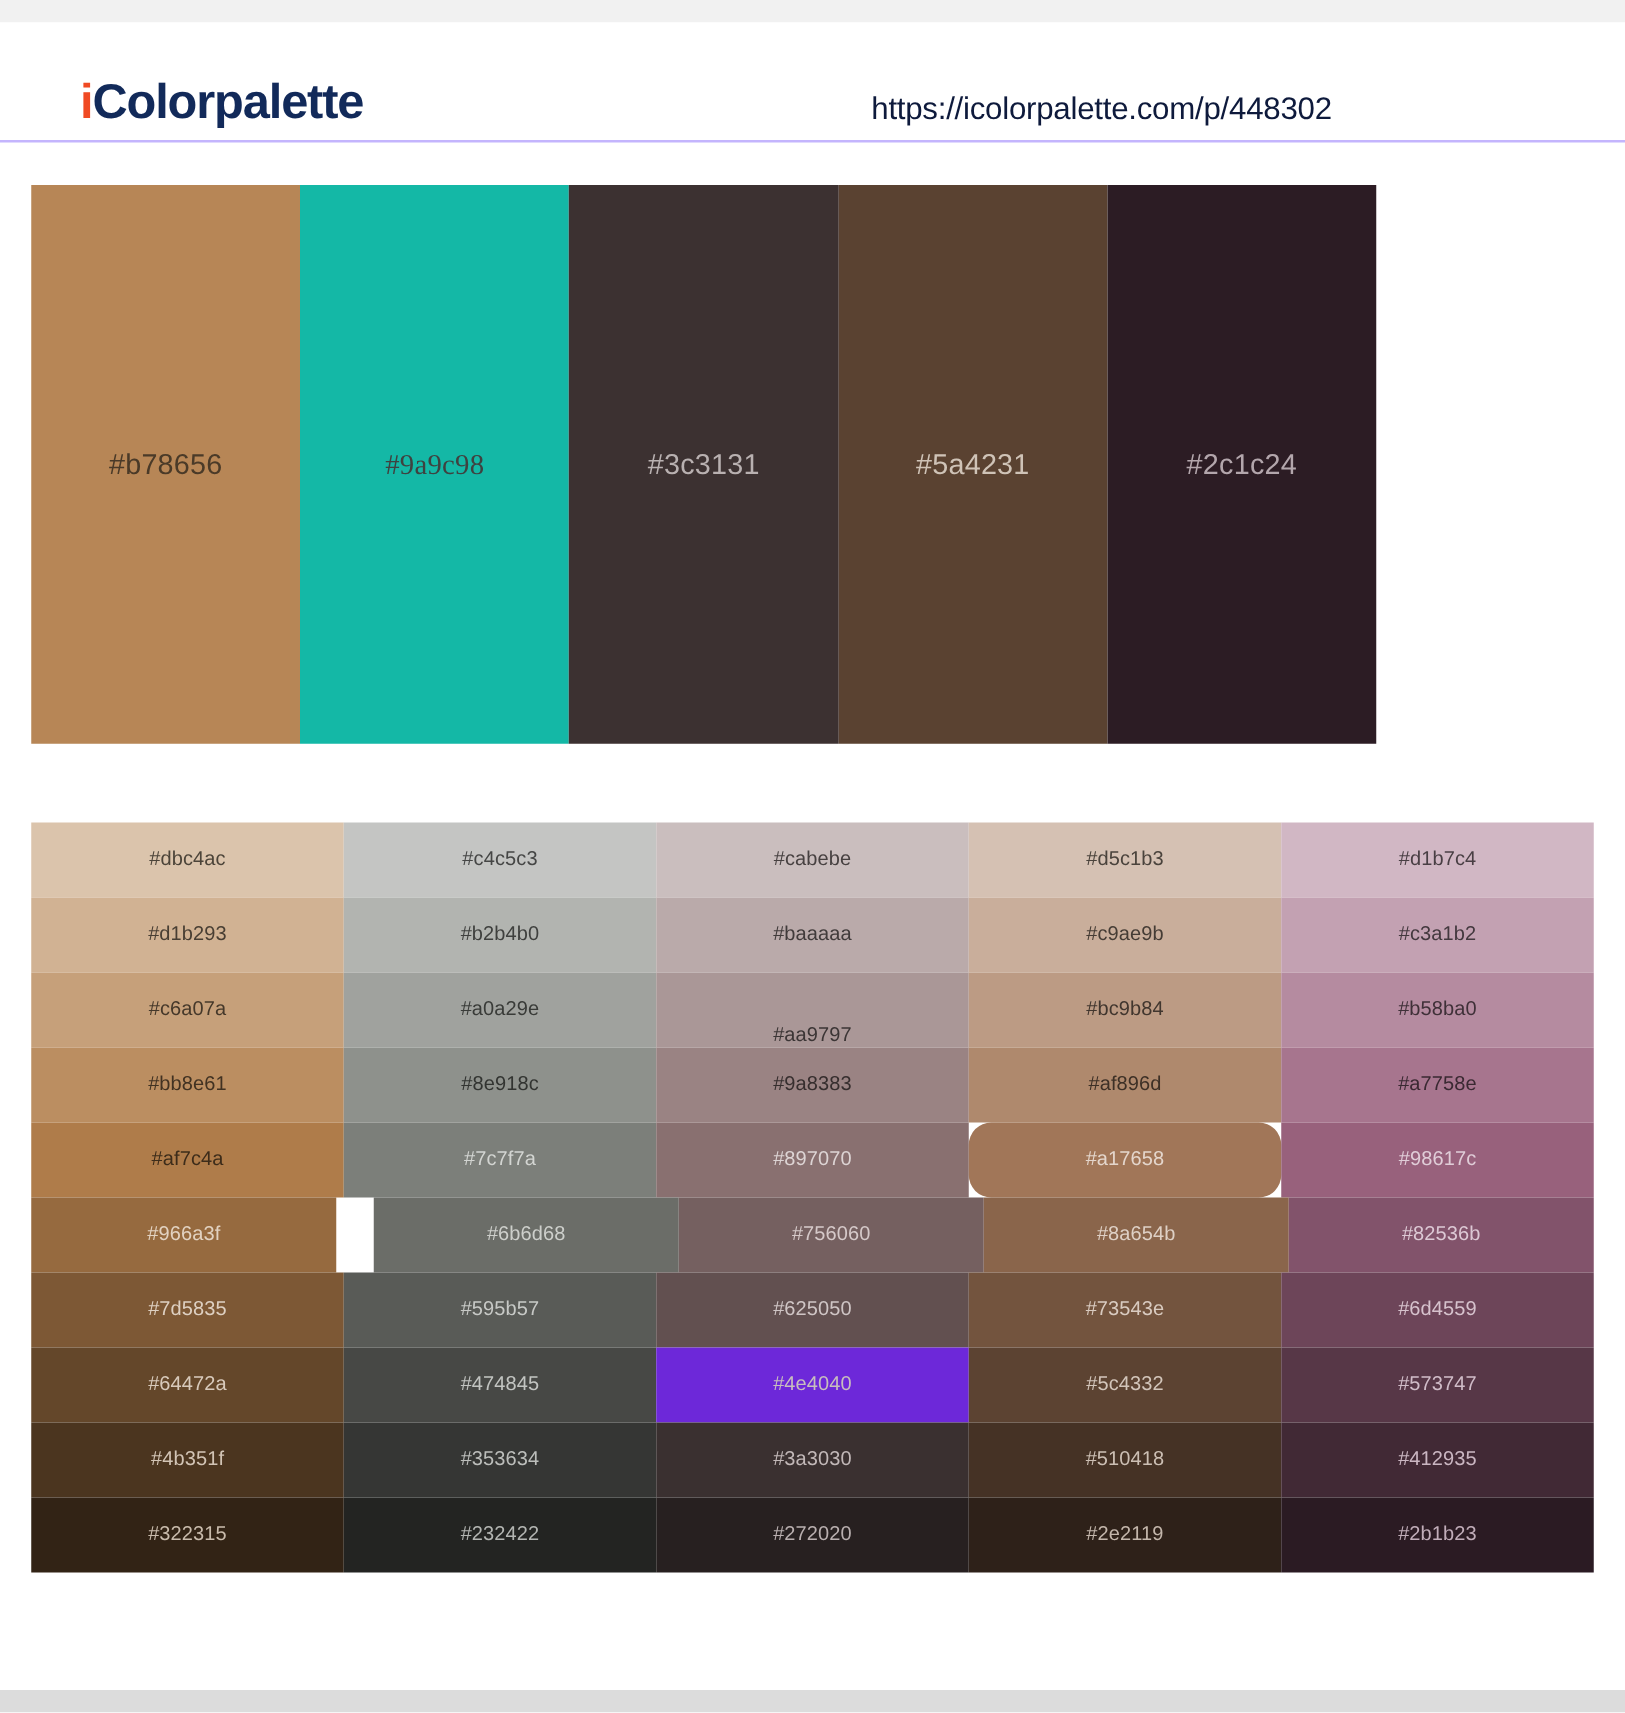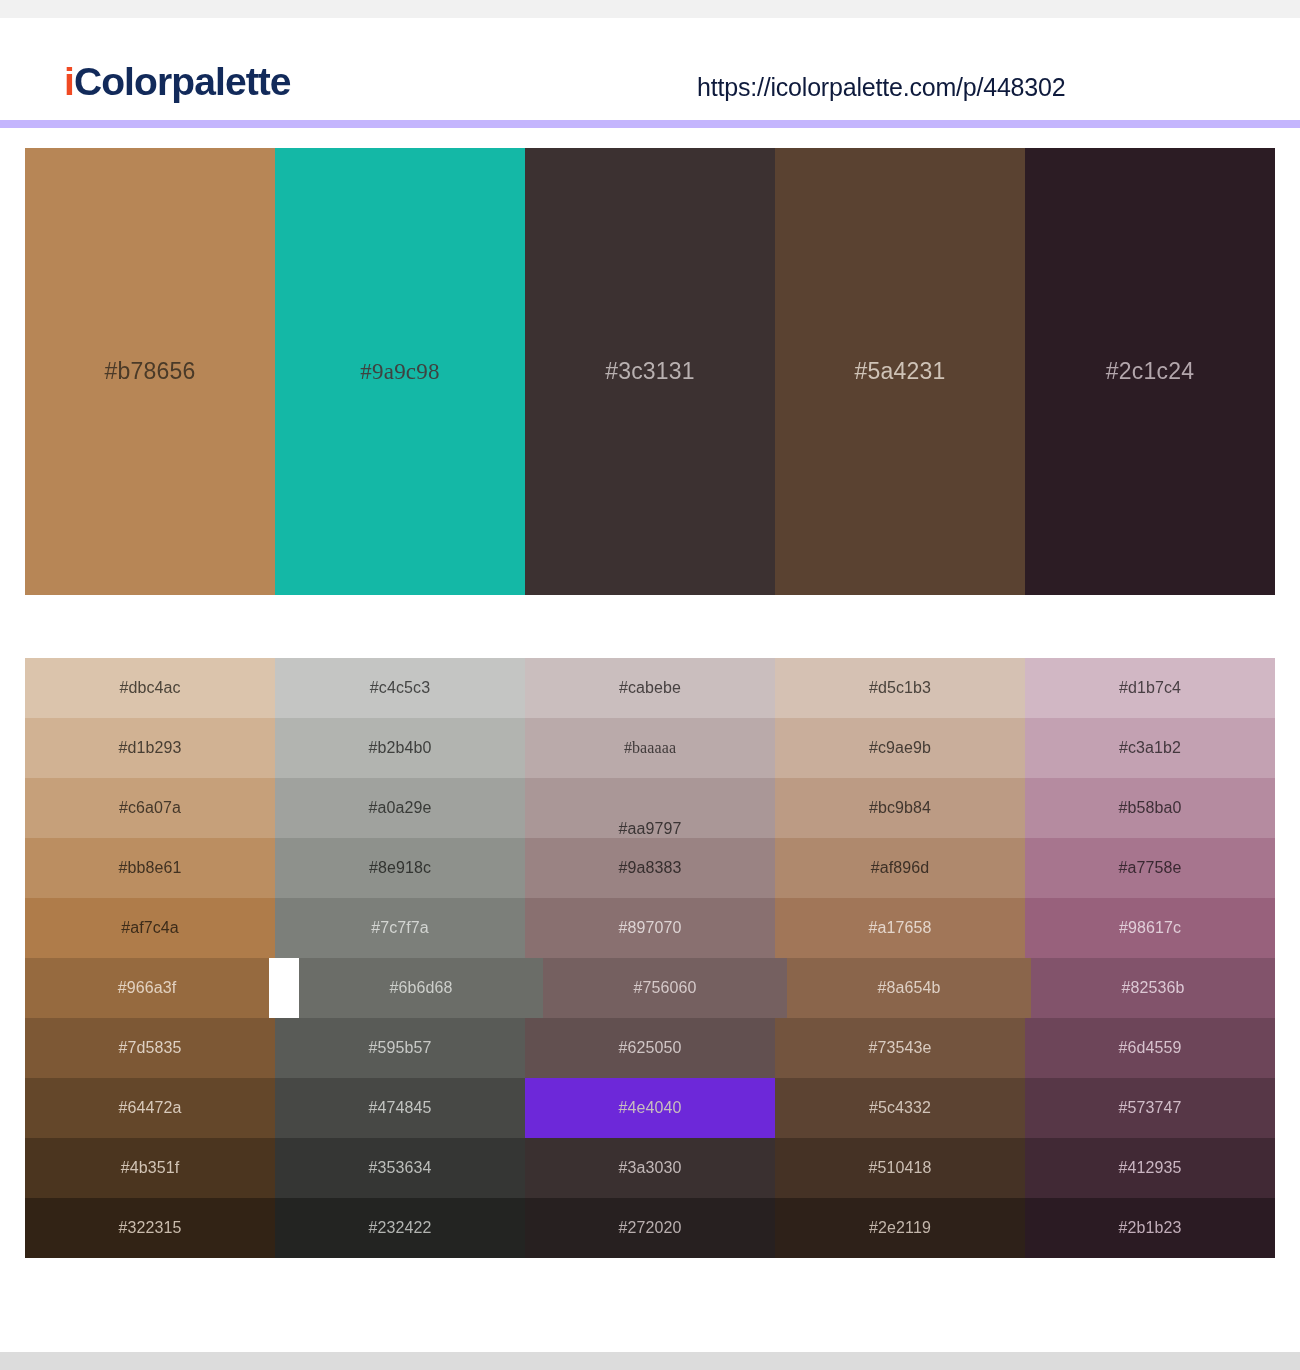--- a/index.html
+++ b/index.html
@@ -18,23 +18,23 @@
 
   
   .top-band {
     height: 18px;
     background: #f1f1f1;
     width: 100%;
   }
 
   
   .header {
-    height: 110px;
+    height: 96px;
     background: #ffffff;
-    border-bottom: 8px solid #c4b5fd;
+    border-bottom: 2px solid #c4b5fd;
     position: relative;
     box-sizing: border-box;
   }
   .logo {
     position: absolute;
     left: 64px;
     top: 44px;
     font-size: 39px;
     font-weight: bold;
     letter-spacing: -0.9px;
@@ -52,21 +52,21 @@
     color: #0e1a3c;
     letter-spacing: -0.2px;
     white-space: nowrap;
   }
 
   
   .main-strip {
     position: absolute;
     left: 25px;
     top: 148px;
-    width: 1250px;
+    width: 1076px;
     height: 447px;
     display: flex;
   }
   .main-swatch {
     width: 250px;
     height: 100%;
     display: flex;
     align-items: center;
     justify-content: center;
     box-sizing: border-box;
@@ -160,21 +160,21 @@
         <span class="shade-label" style="color: rgb(73, 63, 68);">#d1b7c4</span>
       </div>
     </div>
     <div class="shade-row">
       <div class="shade-cell" style="background: rgb(209, 178, 147);">
         <span class="shade-label" style="color: rgb(72, 62, 51);">#d1b293</span>
       </div>
       <div class="shade-cell" style="background: rgb(178, 180, 176);">
         <span class="shade-label" style="color: rgb(63, 64, 62);">#b2b4b0</span>
       </div>
-      <div class="shade-cell" style="background: rgb(186, 170, 170); font-family: Liberation Serif, serif;">
+      <div class="shade-cell" style="background: rgb(186, 170, 170);">
         <span class="shade-label" style="color: rgb(65, 59, 59);">#baaaaa</span>
       </div>
       <div class="shade-cell" style="background: rgb(201, 174, 155); justify-content: center;">
         <span class="shade-label" style="color: rgb(69, 60, 53);">#c9ae9b</span>
       </div>
       <div class="shade-cell" style="background: rgb(195, 161, 178);">
         <span class="shade-label" style="color: rgb(67, 56, 62);">#c3a1b2</span>
       </div>
     </div>
     <div class="shade-row">
@@ -214,21 +214,21 @@
     <div class="shade-row">
       <div class="shade-cell" style="background: rgb(175, 124, 74);">
         <span class="shade-label" style="color: rgb(61, 44, 26);">#af7c4a</span>
       </div>
       <div class="shade-cell" style="background: rgb(124, 127, 122);">
         <span class="shade-label" style="color: rgb(211, 213, 210);">#7c7f7a</span>
       </div>
       <div class="shade-cell" style="background: rgb(137, 112, 112);">
         <span class="shade-label" style="color: rgb(221, 212, 212);">#897070</span>
       </div>
-      <div class="shade-cell" style="background: rgb(161, 118, 88);">
+      <div class="shade-cell" style="background: rgb(161, 118, 88); border-radius: 18px;">
         <span class="shade-label" style="color: rgb(228, 214, 204);">#a17658</span>
       </div>
       <div class="shade-cell" style="background: rgb(152, 97, 124);">
         <span class="shade-label" style="color: rgb(224, 205, 216);">#98617c</span>
       </div>
     </div>
     <div class="shade-row">
       <div class="shade-cell" style="background: rgb(150, 106, 63);">
         <span class="shade-label" style="color: rgb(226, 210, 193);">#966a3f</span>
       </div>

